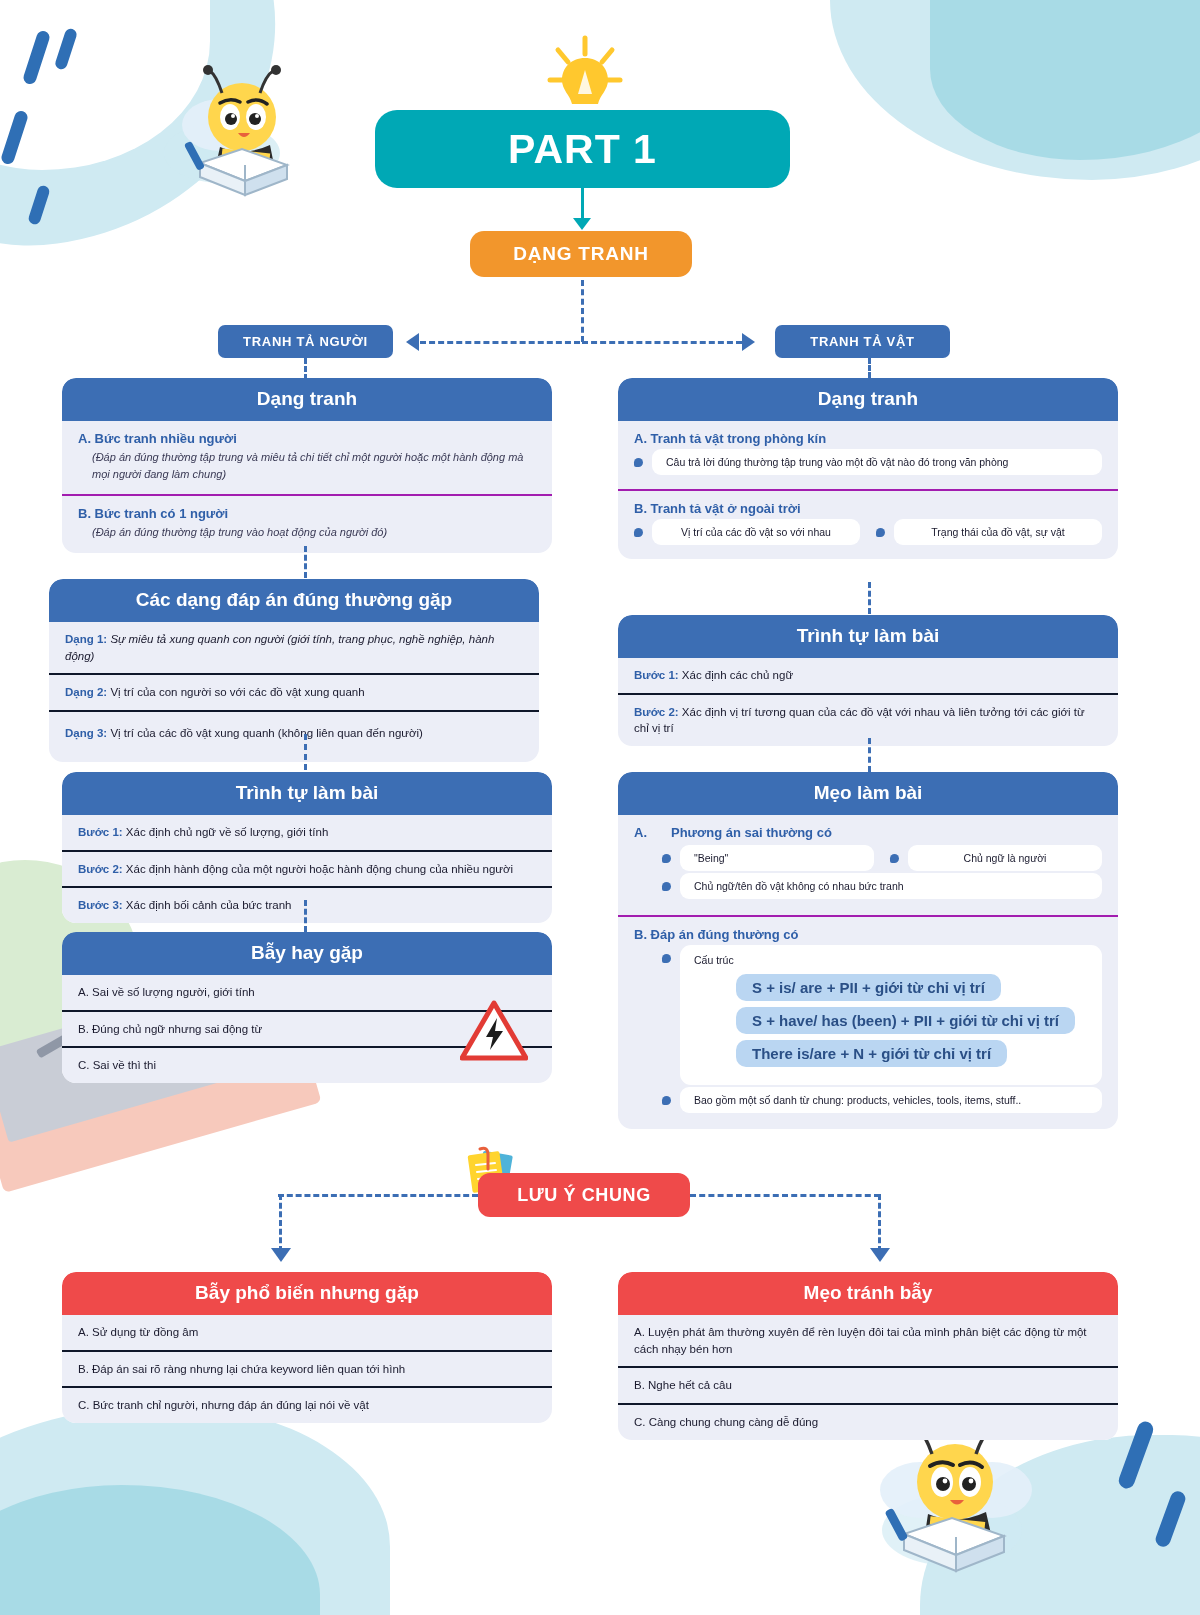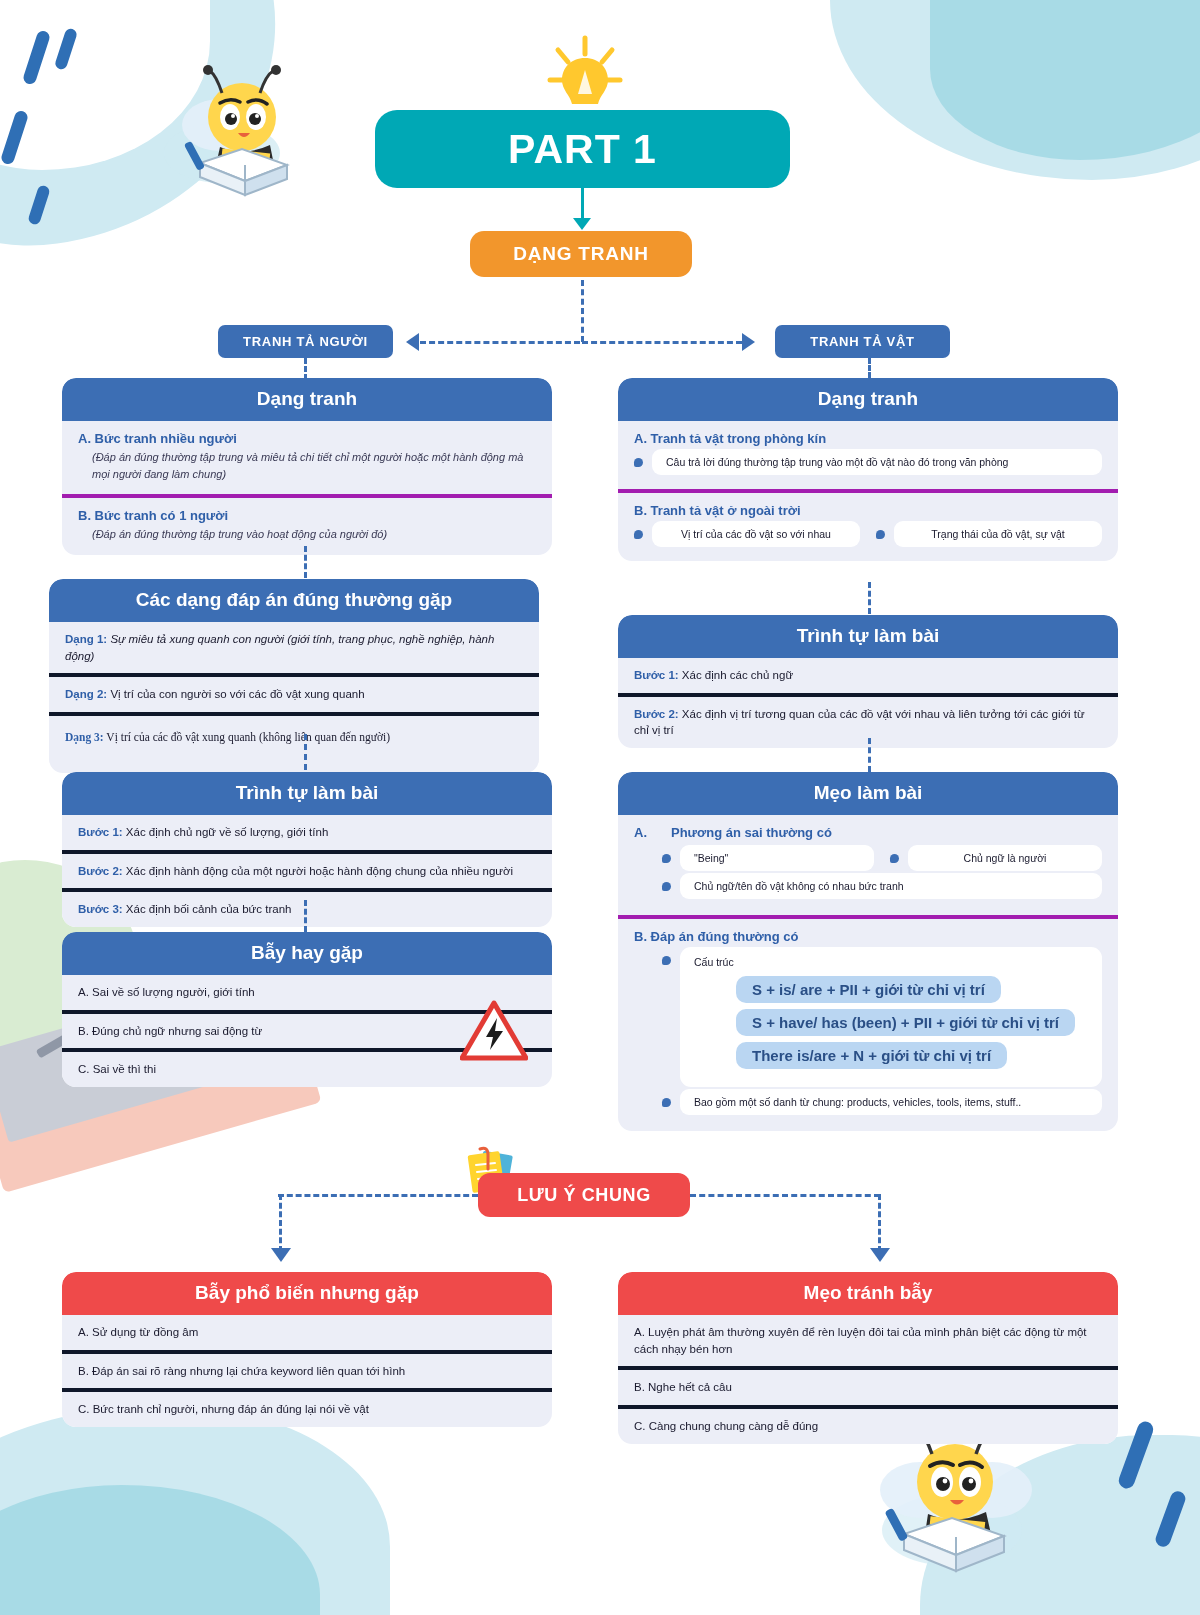--- a/index.html
+++ b/index.html
@@ -104,28 +104,28 @@
   .card { position: absolute; border-radius: 14px; overflow: hidden; }
   .card-head {
     background: #3c6eb4; color: #ffffff; font-size: 19px; font-weight: bold;
     text-align: center; padding: 10px 0 11px 0;
     border-radius: 14px 14px 0 0;
   }
   .card-head.red { background: #ef4a4a; }
   .card-body { background: #ffffff; padding: 0; }
   .row {
     background: #eceef7; padding: 9px 16px; font-size: 11.5px; color: #1a1a2e;
-    border-bottom: 4px solid #0f172a; line-height: 1.45;
+    border-bottom: 2px solid #0f172a; line-height: 1.45;
   }
   .row:last-child { border-bottom: none; }
   .row .lbl { color: #2f5fa8; font-weight: bold; }
   .row .ital { font-style: italic; }
   .section {
     background: #eceef7; padding: 10px 16px 12px 16px;
-    border-bottom: 4px solid #a21caf;
+    border-bottom: 2px solid #a21caf;
   }
   .section:last-child { border-bottom: none; }
   .sec-title { color: #2f5fa8; font-weight: bold; font-size: 13px; margin-bottom: 3px; }
   .sec-sub { font-size: 11px; font-style: italic; color: #3a3a55; line-height: 1.5; padding-left: 14px; }
 
   .bullet-row { display: flex; align-items: center; gap: 9px; margin-top: 2px; }
   .bullet-dot {
     width: 9px; height: 9px; background: #3c6eb4; flex: none;
     border-radius: 50% 50% 50% 2px;
   }
@@ -296,21 +296,21 @@
     <div class="card-head">Các dạng đáp án đúng thường gặp</div>
     <div class="card-body">
       <div class="row">
         <span class="lbl">Dạng 1:</span>
         <span class="ital">Sự miêu tả xung quanh con người (giới tính, trang phục, nghề nghiệp, hành động)</span>
       </div>
       <div class="row">
         <span class="lbl">Dạng 2:</span>
         <span>Vị trí của con người so với các đồ vật xung quanh</span>
       </div>
-      <div class="row" style="padding-top:13px;padding-bottom:27px;font-family:Liberation Serif, serif;">
+      <div class="row" style="padding-top:13px;padding-bottom:20px;">
         <span class="lbl">Dạng 3:</span>
         <span>Vị trí của các đồ vật xung quanh (không liên quan đến người)</span>
       </div>
     </div>
   </div>
 
   <div class="vline-dash" style="left:304px;top:734px;height:36px;"></div>
 
   <div class="card" style="left:62px;top:772px;width:490px;">
     <div class="card-head">Trình tự làm bài</div>

